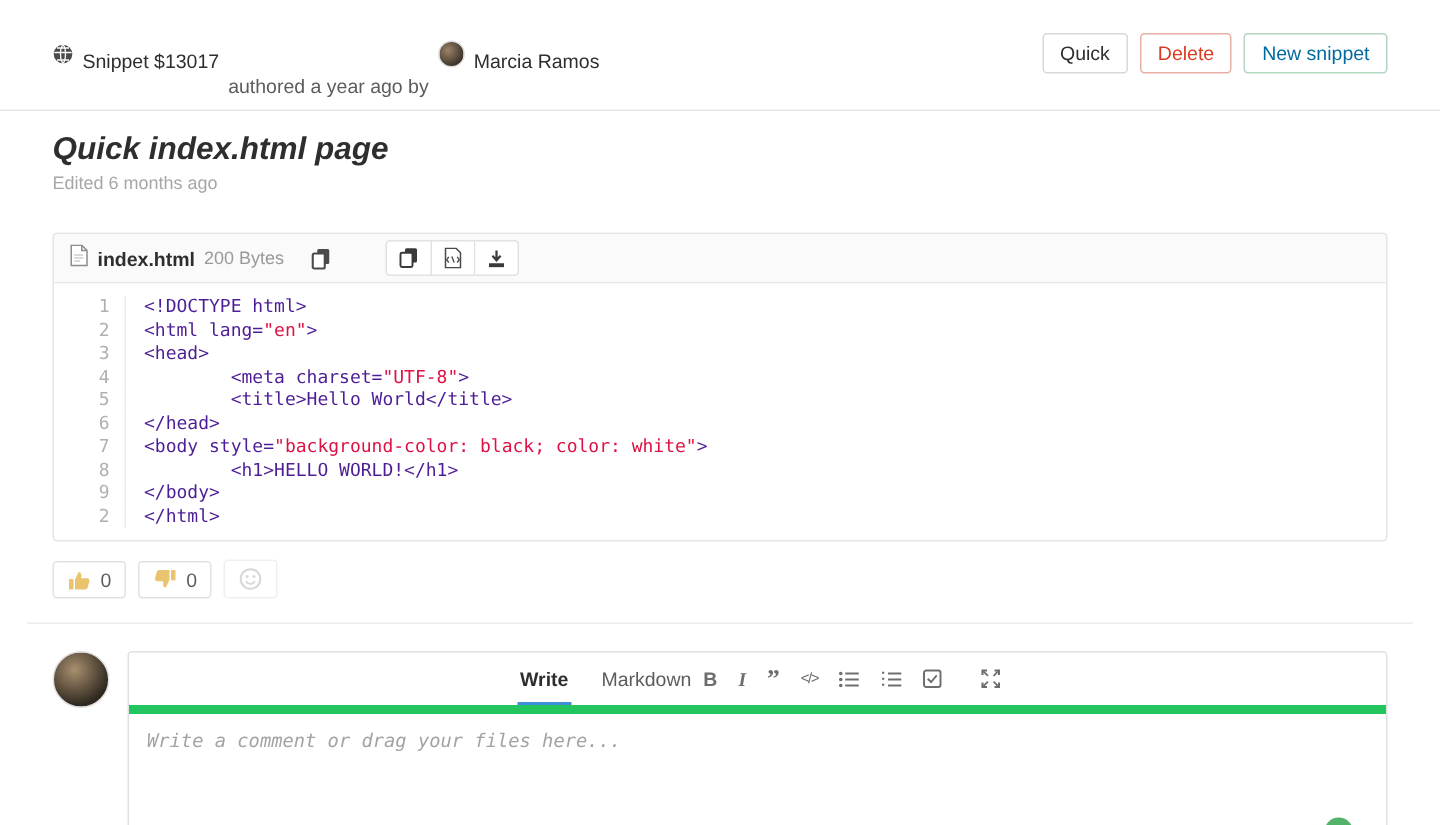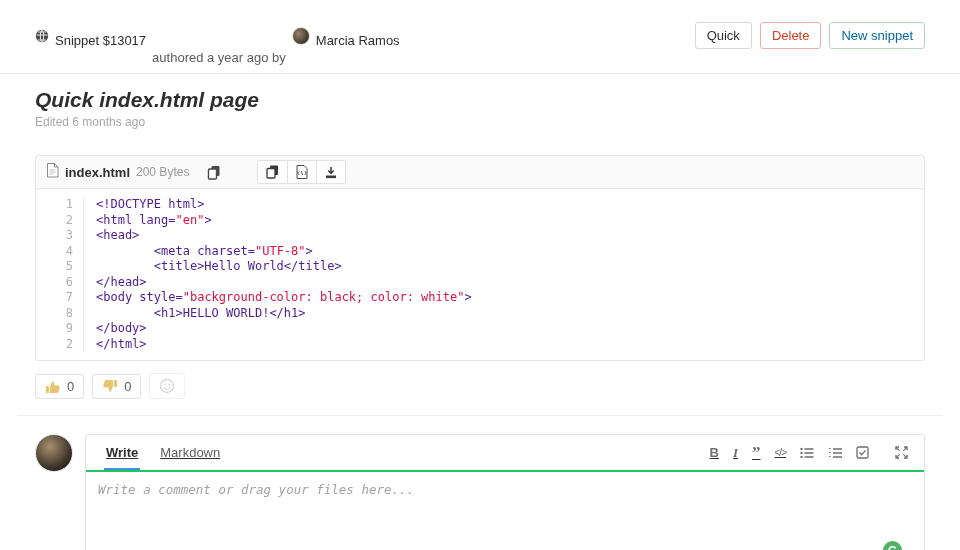--- a/index.html
+++ b/index.html
@@ -82,22 +82,22 @@
   .divider { border-top:1px solid #ececec; margin:16px 18px 0 18px; }
   
   .discussion { display:flex; gap:12px; padding:18px 35px 0 35px; }
   .avatar-lg {
     width:38px; height:38px; border-radius:50%; flex:0 0 38px;
     background:radial-gradient(circle at 38% 32%, #a98f6e, #2e2820 72%);
     border:1px solid #e0e0e0;
   }
   .comment-box { flex:1; border:1px solid #e1e1e1; border-radius:3px; background:#fff; }
   .md-header {
-    display:flex; align-items:center; justify-content:space-between;
-    border-bottom:2px solid #22c55e; padding:0 10px;text-decoration:underline;
+    display:flex; align-items:center; justify-content:center;
+    border-bottom:6px solid #22c55e; padding:0 10px;
   }
   .md-tabs { display:flex; gap:18px; padding-left:8px; }
   .md-tab {
     padding:10px 2px 8px 2px; font-size:13px; color:#5c5c5c; cursor:pointer;
     border-bottom:2px solid transparent;
   }
   .md-tab.active { font-weight:bold; color:#2e2e2e; border-bottom:2px solid #418fdc; }
   .md-toolbar { display:flex; align-items:center; gap:2px; }
   .tool-btn {
     background:transparent; border:none; cursor:pointer; color:#6e6e6e;

